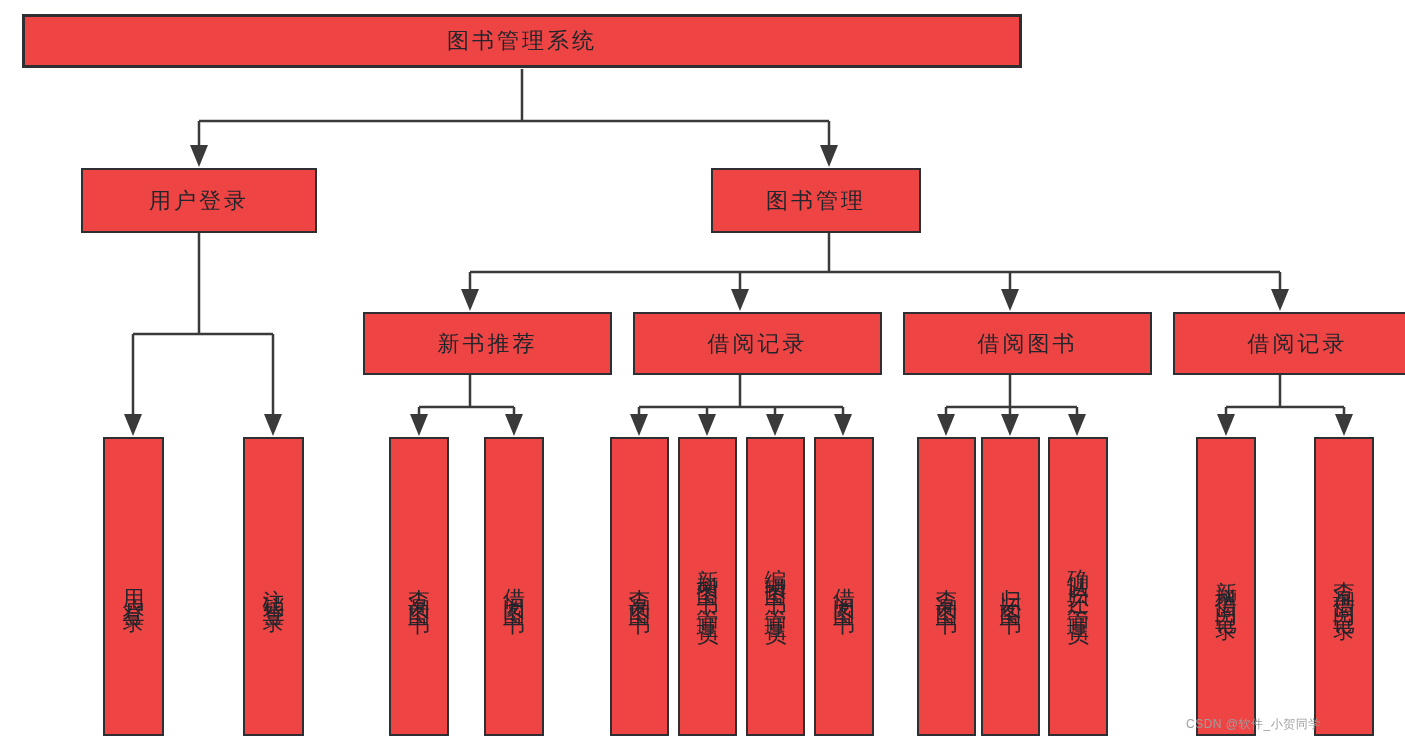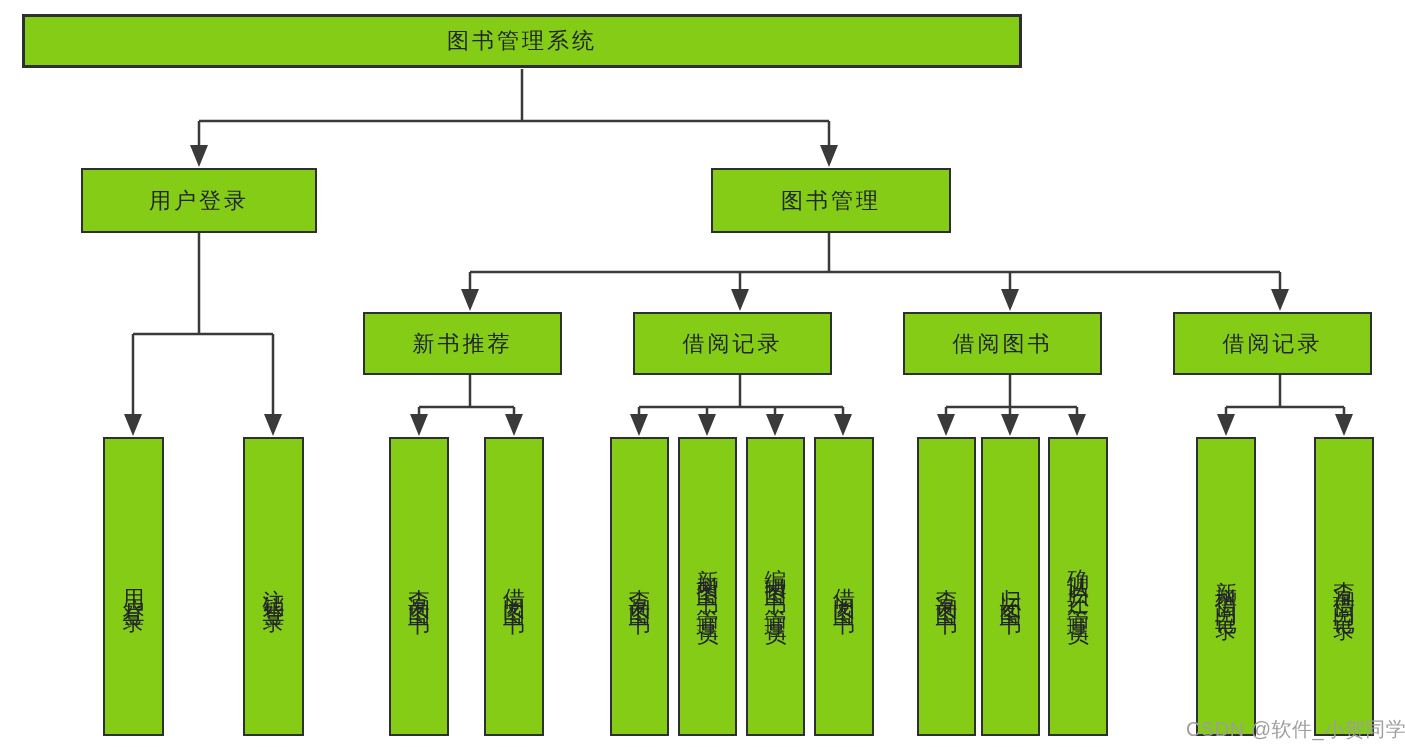--- a/index.html
+++ b/index.html
@@ -11,41 +11,41 @@
     position:relative; overflow:hidden;
   }
   .stage { position:absolute; left:0; top:0; width:1405px; height:747px; }
 
   svg.connectors { position:absolute; left:0; top:0; width:1405px; height:747px; z-index:1; }
   svg.connectors .line  { fill:none; stroke:#3a3a3a; stroke-width:2.5; }
   svg.connectors .arrow { fill:#3a3a3a; stroke:none; }
 
   .box {
     position:absolute; box-sizing:border-box;
-    background:#84cc16; border:2px solid #2d2f33;
+    background:#ef4444; border:2px solid #2d2f33;
     display:flex; align-items:center; justify-content:center;
     color:#22252b; z-index:2;
   }
   .box.root { left:22px; top:14px; width:1000px; height:54px; border-width:3px; }
   .box.lvl1 { top:168px; height:65px; }
   .box.lvl1.left  { left:81px;  width:236px; }
-  .box.lvl1.right { left:711px; width:240px; }
-  .box.lvl2 { top:312px; height:63px; width:199px; }
+  .box.lvl1.right { left:711px; width:210px; }
+  .box.lvl2 { top:312px; height:63px; width:249px; }
   .box.leaf { top:437px; height:299px; }
 
   .hlabel { font-size:22px; letter-spacing:3px; white-space:nowrap; }
   .vtext  {
     writing-mode:vertical-rl; text-orientation:mixed;
     font-size:22px; letter-spacing:8px; line-height:1;
     white-space:nowrap;
   }
 
   .watermark {
     position:absolute; left:1186px; top:716px; z-index:3;
-    font-size:20px; color:#9e9e9e; letter-spacing:0.5px; white-space:nowrap;
+    font-size:12px; color:#9e9e9e; letter-spacing:0.5px; white-space:nowrap;
   }
 </style>
 </head>
 <body>
 
 <div class="stage">
 
   <svg class="connectors" viewBox="0 0 1405 747" aria-hidden="true">
     <path class="line" d="M522,69 V121 M199,121 H829 M199,121 V149 M829,121 V149"></path>
     <path class="line" d="M199,233 V334 M133,334 H273 M133,334 V418 M273,334 V418"></path>

